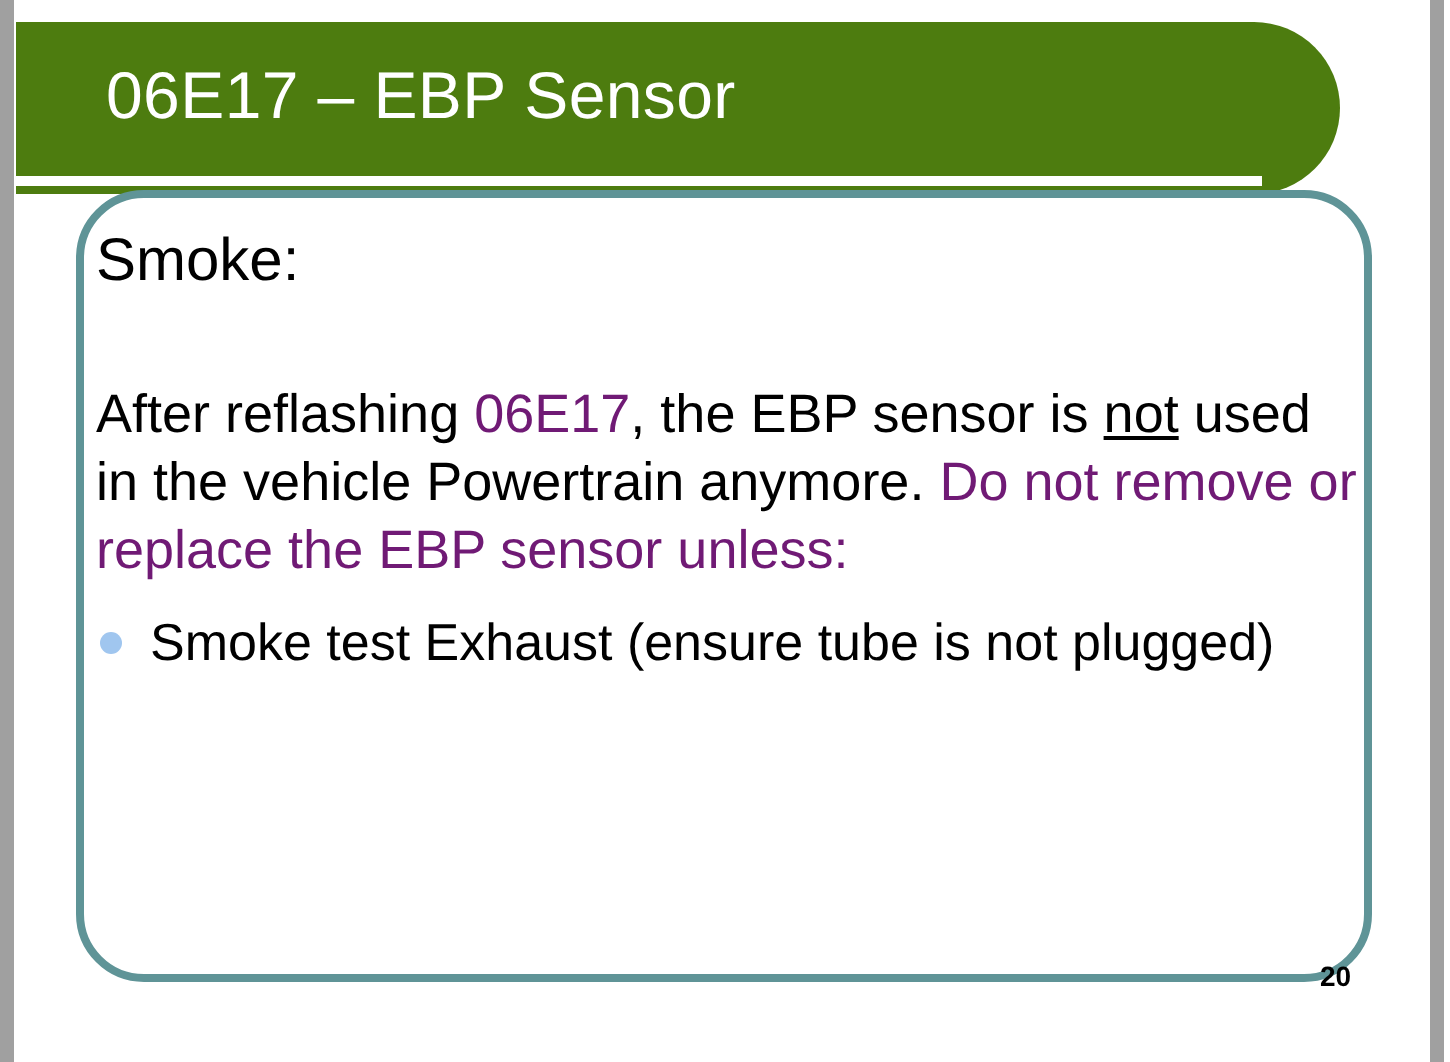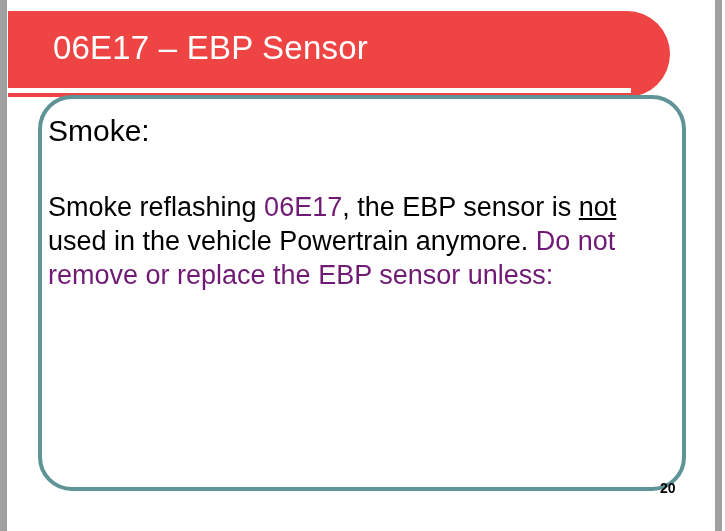--- a/index.html
+++ b/index.html
@@ -27,21 +27,21 @@
   .gutter.left  { left: 0px; }
   .gutter.right { left: 715px; }
 
   
   .title-banner {
     position: absolute;
     left: 8px;
     top: 11px;
     width: 662px;
     height: 86px;
-    background: #ef4444;
+    background: #4d7c0f;
     border-top-right-radius: 45px;
     border-bottom-right-radius: 45px;
   }
   .title-text {
     position: absolute;
     left: 45px;
     top: 18px;
     font-size: 33px;
     color: #ffffff;
     letter-spacing: 0.2px;
@@ -134,21 +134,25 @@
   <div class="title-banner">
     <div class="title-text">06E17 – EBP Sensor</div>
   </div>
   <div class="title-rule"></div>
 
   <div class="content-box"></div>
 
   <div class="body">
     <p class="note-head">Smoke:</p>
 
-    <p class="para"><span>Smoke reflashing </span><span class="red">06E17</span><span>, the EBP sensor is </span><span class="und">not</span><span> used in the vehicle Powertrain anymore. </span><span class="red">Do not remove or replace the EBP sensor unless:</span></p>
+    <p class="para"><span>After reflashing </span><span class="red">06E17</span><span>, the EBP sensor is </span><span class="und">not</span><span> used in the vehicle Powertrain anymore. </span><span class="red">Do not remove or replace the EBP sensor unless:</span></p>
 
     <ul class="bullets">
+      <li>
+        <span class="bullet-dot"></span>
+        <span>Smoke test Exhaust (ensure tube is not plugged)</span>
+      </li>
     </ul>
   </div>
 
   <div class="page-number">20</div>
 
 </div>
 
 </body></html>

